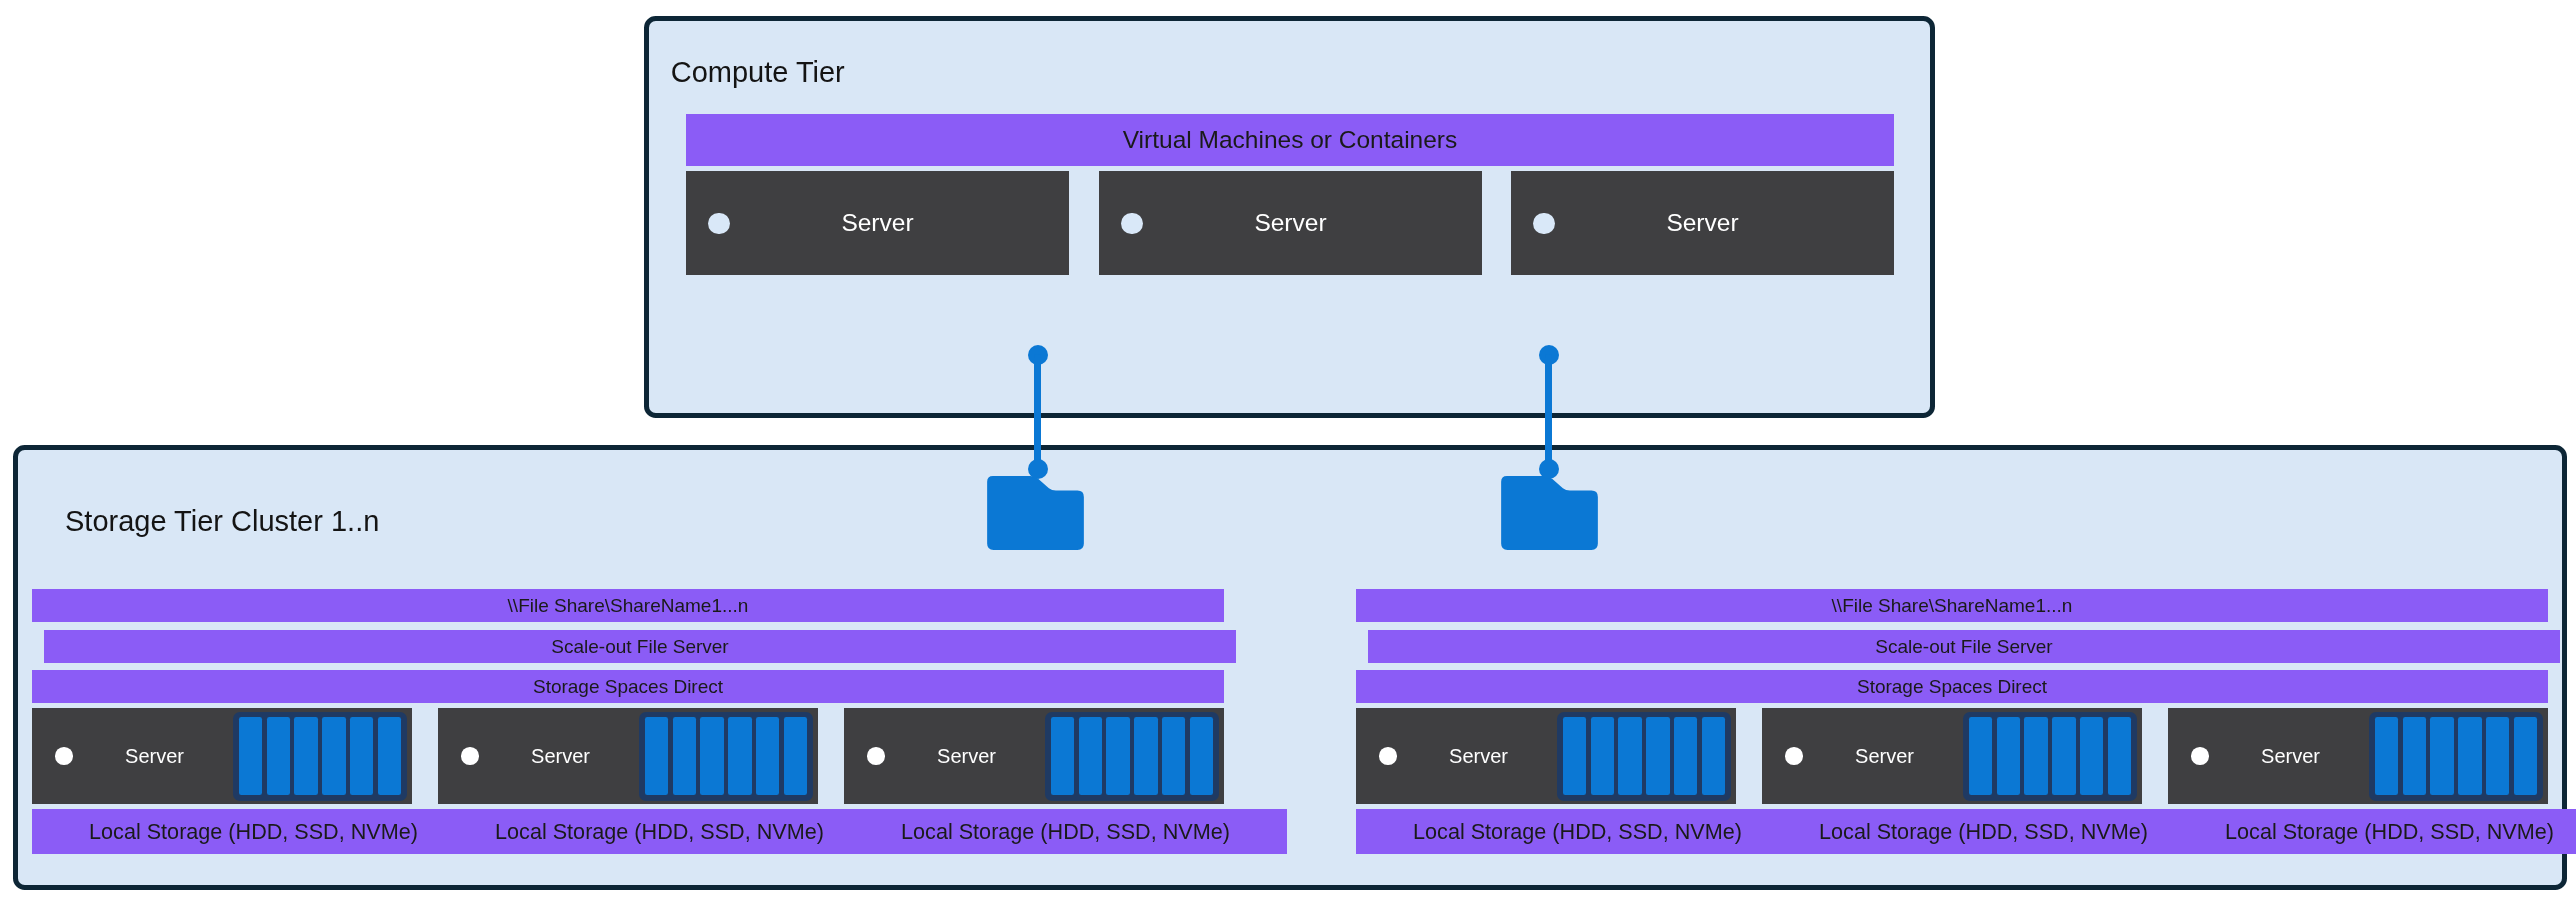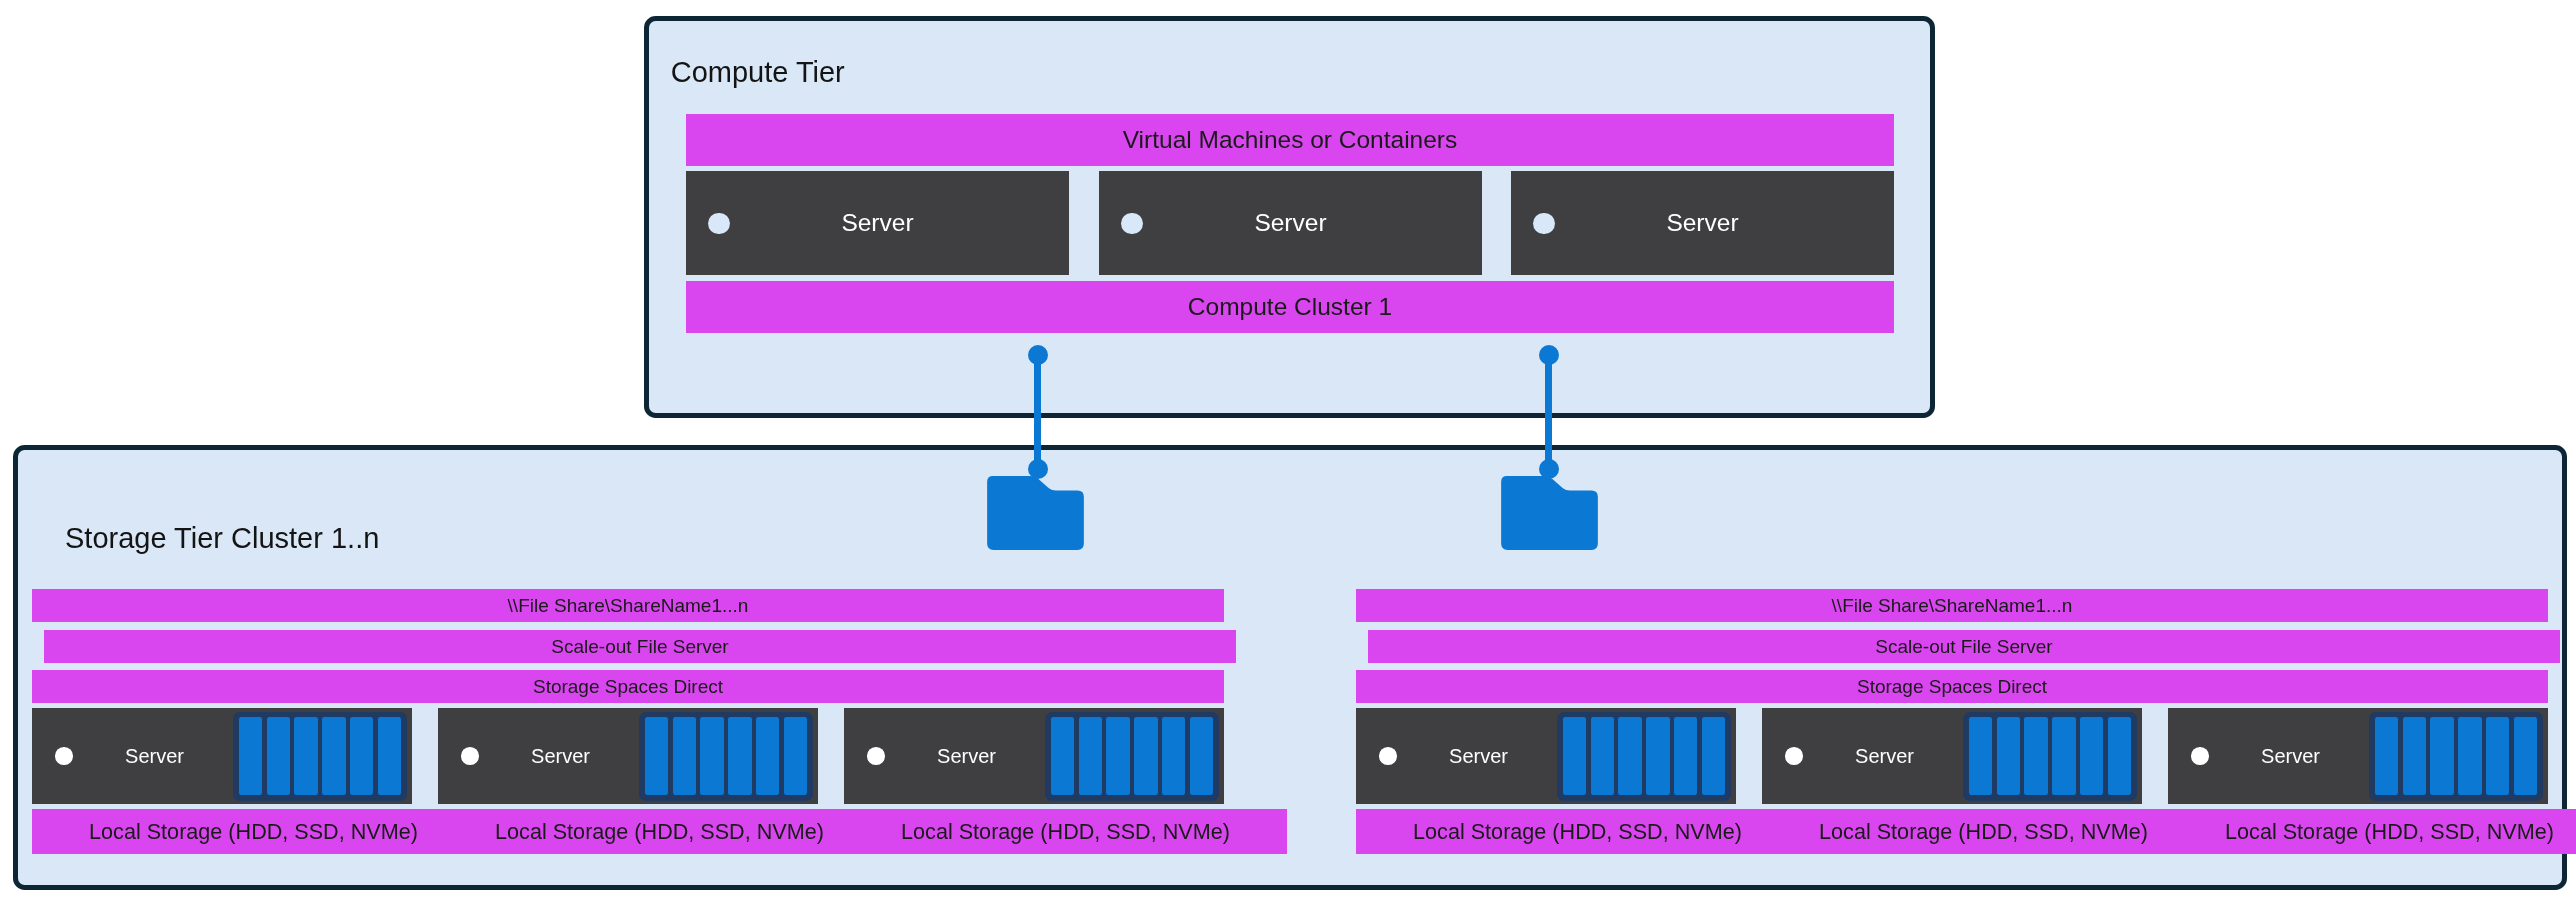--- a/index.html
+++ b/index.html
@@ -27,26 +27,26 @@
   .tier-title {
     position: absolute;
     margin: 10px;
     font-size: 29px;
     font-weight: 400;
     color: #141414;
     white-space: nowrap;
     line-height: 1.1;
   }
   .compute .tier-title { left: 11.7px; top: 26px; }
-  .storage .tier-title { left: 37px; top: 63px; }
+  .storage .tier-title { left: 37px; top: 46px; }
 
   
   .gbar {
     position: absolute;
-    background: #d946ef;
+    background: #8b5cf6;
     display: flex;
     align-items: center;
     justify-content: center;
     color: #1a1a1a;
     white-space: nowrap;
   }
   .gbar span { line-height: 1; }
 
   .gbar.vm      { left: 37px; top: 93px; width: 1208px; height: 52px; font-size: 24.5px; }
   .gbar.cluster { left: 37px; top: 260px; width: 1208px; height: 52px; font-size: 24.5px; }
@@ -169,23 +169,20 @@
     </div>
     <div class="srv c2">
       <span class="led led-blue"></span>
       <span class="srv-label">Server</span>
     </div>
     <div class="srv c3">
       <span class="led led-blue"></span>
       <span class="srv-label">Server</span>
     </div>
 
-    <div class="gbar cluster">
-      <span>Compute Cluster 1</span>
-    </div>
   </section>
 
   <div class="connector left">
     <span class="connector-dot top"></span>
     <span class="connector-line"></span>
     <span class="connector-dot bottom"></span>
   </div>
   <div class="connector right">
     <span class="connector-dot top"></span>
     <span class="connector-line"></span>

